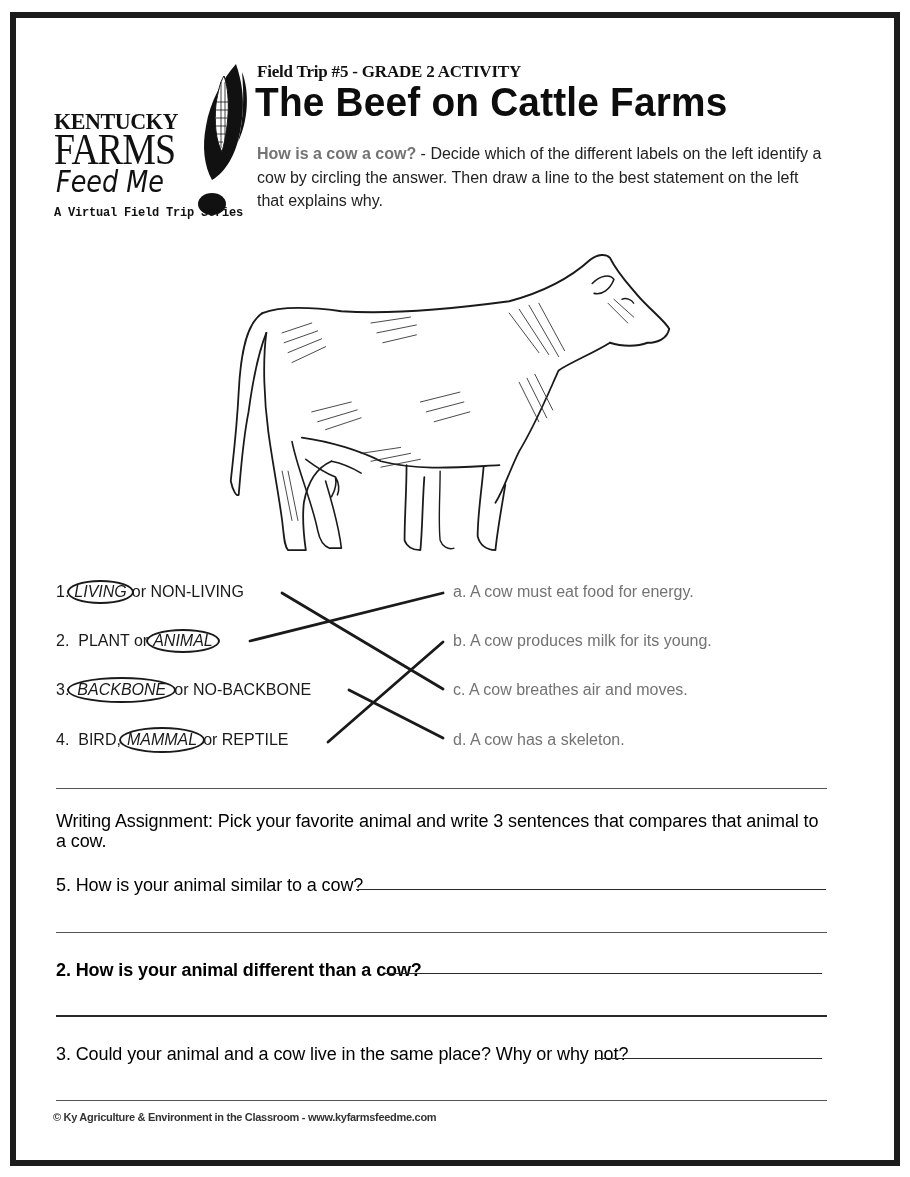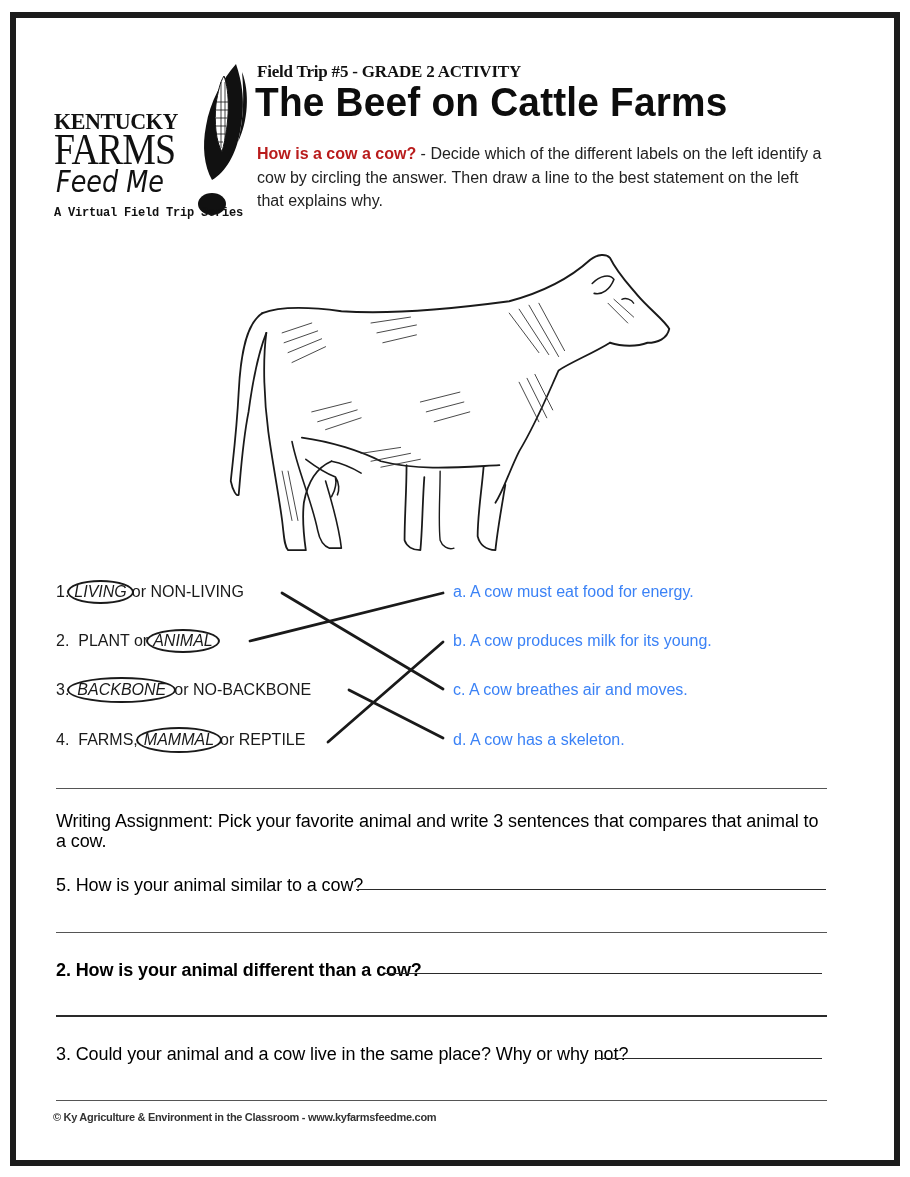--- a/index.html
+++ b/index.html
@@ -8,24 +8,24 @@
   .abs { position: absolute; }
   .logo { left: 40px; top: 62px; width: 210px; height: 170px; }
   .logo-kentucky { position: absolute; left: 14px; top: 46px; font-family: "Liberation Serif", serif; font-weight: bold; font-size: 24px; letter-spacing: -0.5px; color: #111; transform: scaleX(0.92); transform-origin: left; }
   .logo-farms { position: absolute; left: 14px; top: 66px; font-family: "Liberation Serif", serif; font-size: 44px; letter-spacing: -1px; color: #111; transform: scaleX(0.86); transform-origin: left; line-height: 44px; }
   .logo-feedme { position: absolute; left: 16px; top: 104px; font-family: "DejaVu Sans", sans-serif; font-style: italic; font-size: 30px; font-weight: 300; color: #111; transform: scaleX(0.85); transform-origin: left; line-height: 32px; }
   .logo-series { position: absolute; left: 14px; top: 144px; font-family: Liberation Mono, monospace; font-weight: bold; font-size: 12px; color: #111; letter-spacing: -0.2px; }
   .logo-corn { position: absolute; left: 150px; top: 0px; width: 60px; height: 160px; }
   .kicker { left: 257px; top: 62px; font-size: 17px; font-weight: bold; letter-spacing: -0.2px; color: #111; font-family: Liberation Serif, serif; }
   .title { left: 255px; top: 80px; font-size: 40px; font-weight: bold; color: #0d0d0d; letter-spacing: 0.2px; transform: scaleX(0.97); transform-origin: left; white-space: nowrap; }
   .intro { left: 257px; top: 142px; width: 570px; font-size: 16px; line-height: 23.5px; color: #222; }
-  .intro b { color: #b91c1c; }
+  .intro b { color: #737373; }
   .cow { left: 222px; top: 244px; width: 456px; height: 316px; }
   .match-left { left: 56px; font-size: 16px; color: #1a1a1a; white-space: nowrap; }
-  .match-right { left: 453px; font-size: 16px; color: #3b82f6; white-space: nowrap; }
+  .match-right { left: 453px; font-size: 16px; color: #737373; white-space: nowrap; }
   .circled { display: inline-block; border: 2.5px solid #1a1a1a; border-radius: 50%; padding: 1px 5px; margin: -4px -2px; font-style: italic; }
   .lines-svg { left: 0; top: 0; width: 910px; height: 1177px; pointer-events: none; }
   .rule { height: 0; border-top: 1.5px solid #555; }
   .writing-text { left: 56px; font-size: 18px; color: #000000; letter-spacing: -0.1px; }
   .blank { position: absolute; height: 0; border-top: 1.5px solid #2a2a2a; }
   .footer { left: 53px; top: 1111px; font-size: 11px; font-weight: bold; color: #333; letter-spacing: -0.3px; }
 </style>
 </head>
 <body>
 
@@ -98,21 +98,21 @@
 <div class="abs match-left" style="top:583px;">
   <span>1.</span><span class="circled">LIVING</span><span>or NON-LIVING</span>
 </div>
 <div class="abs match-left" style="top:632px;">
   <span>2.</span>&nbsp;&nbsp;<span>PLANT or</span><span class="circled">ANIMAL</span>
 </div>
 <div class="abs match-left" style="top:681px;">
   <span>3.</span><span class="circled" style="padding:2px 8px;">BACKBONE</span><span>or NO-BACKBONE</span>
 </div>
 <div class="abs match-left" style="top:731px;">
-  <span>4.</span>&nbsp;&nbsp;<span>FARMS,</span><span class="circled" style="padding:2px 6px;">MAMMAL</span><span>or REPTILE</span>
+  <span>4.</span>&nbsp;&nbsp;<span>BIRD,</span><span class="circled" style="padding:2px 6px;">MAMMAL</span><span>or REPTILE</span>
 </div>
 
 <div class="abs match-right" style="top:583px;">a. A cow must eat food for energy.</div>
 <div class="abs match-right" style="top:632px;">b. A cow produces milk for its young.</div>
 <div class="abs match-right" style="top:681px;">c. A cow breathes air and moves.</div>
 <div class="abs match-right" style="top:731px;">d. A cow has a skeleton.</div>
 
 <svg class="abs lines-svg" viewBox="0 0 910 1177">
   <g stroke="#1a1a1a" stroke-width="2.8" stroke-linecap="round">
     <line x1="282" y1="593" x2="443" y2="689"></line>

